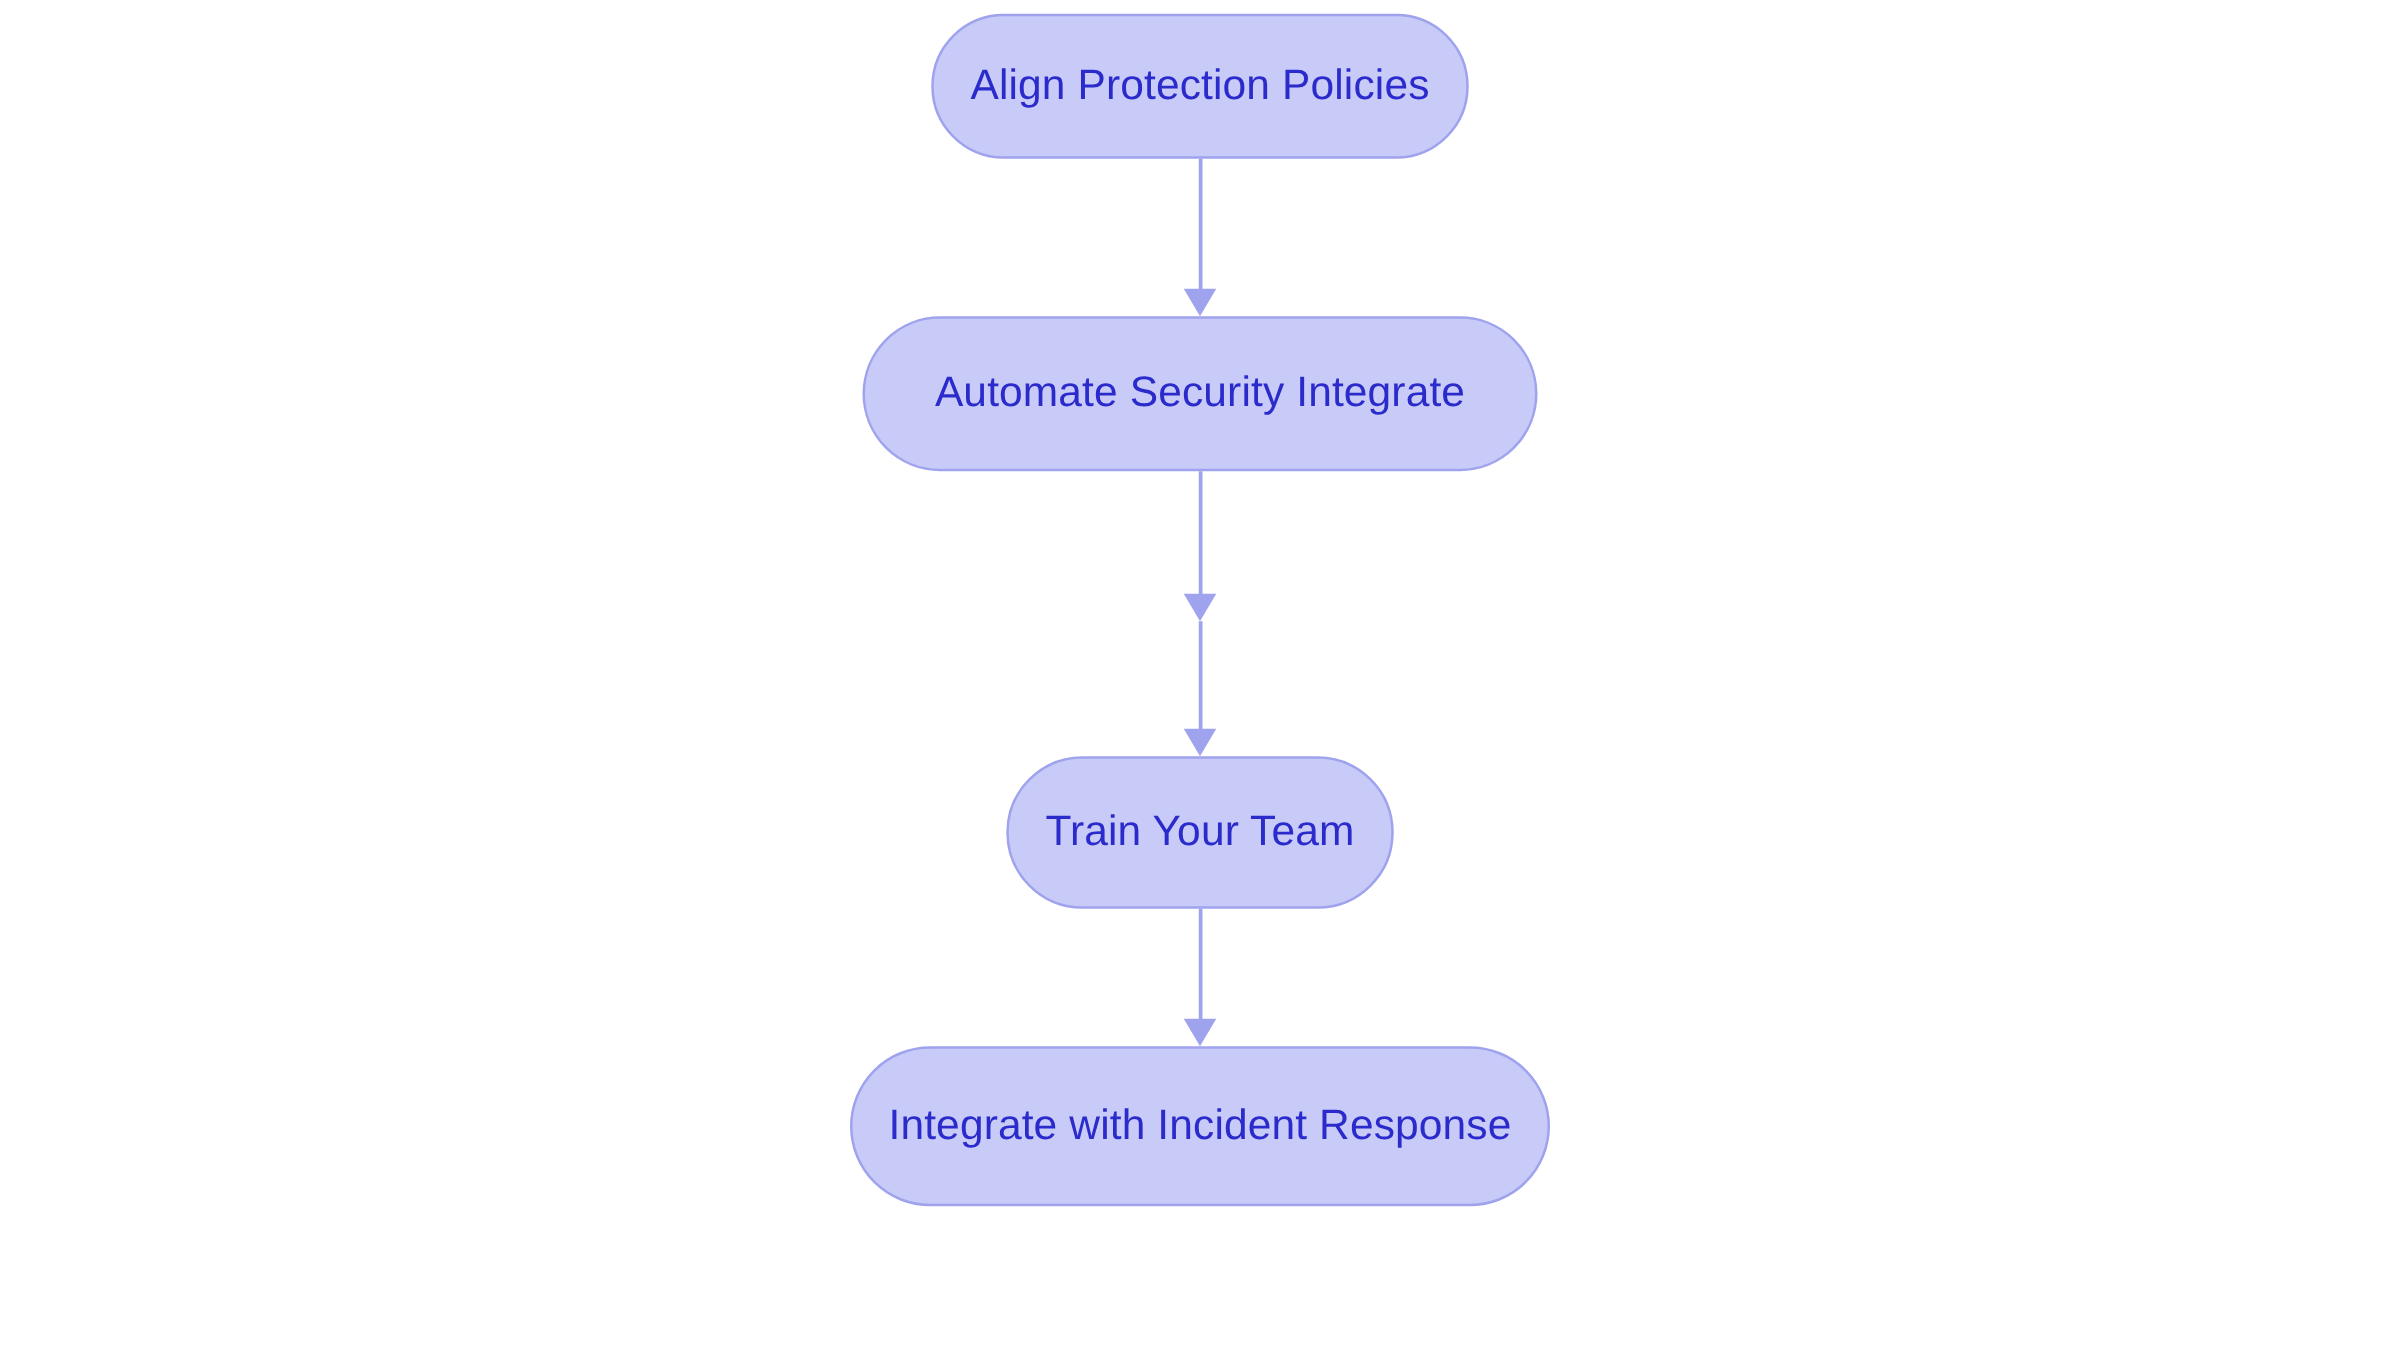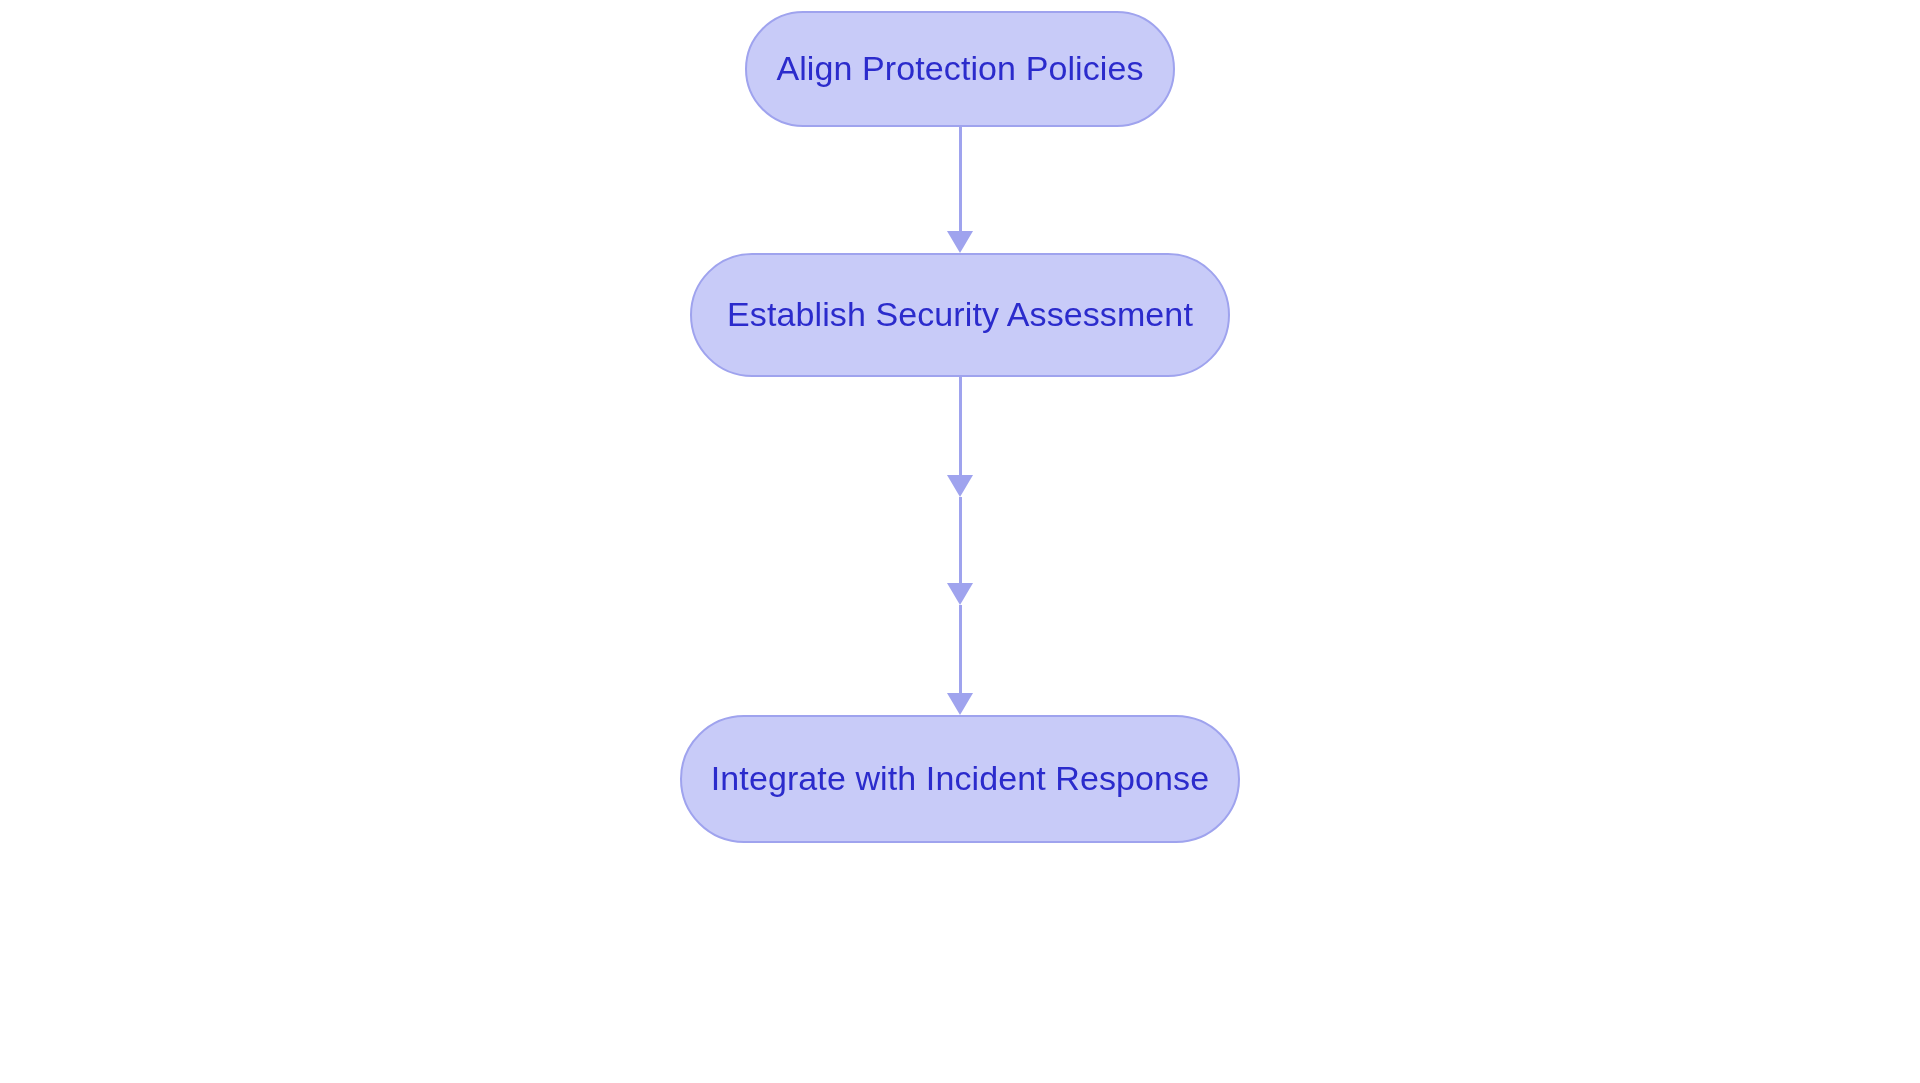--- a/index.html
+++ b/index.html
@@ -80,29 +80,32 @@
 <div id="flow-root">
   <div id="flow-stack" style="padding-top: 11px;">
       <div class="node" style="width: 430px; height: 116px;">
         <span class="node-label">Align Protection Policies</span>
       </div>
       <div class="connector" style="height: 126px;">
         <div class="connector-line"></div>
         <div class="connector-head"></div>
       </div>
       <div class="node" style="width: 540px; height: 124px;">
-        <span class="node-label">Establish Security Assessment</span>
+        <span class="node-label">Automate Security Integrate</span>
       </div>
       <div class="connector" style="height: 120px;">
         <div class="connector-line"></div>
         <div class="connector-head"></div>
       </div>
       <div class="connector" style="height: 108px;">
         <div class="connector-line"></div>
         <div class="connector-head"></div>
+      </div>
+      <div class="node" style="width: 310px; height: 122px;">
+        <span class="node-label">Train Your Team</span>
       </div>
       <div class="connector" style="height: 110px;">
         <div class="connector-line"></div>
         <div class="connector-head"></div>
       </div>
       <div class="node" style="width: 560px; height: 128px;">
         <span class="node-label">Integrate with Incident Response</span>
       </div>
     </div>
 </div>

